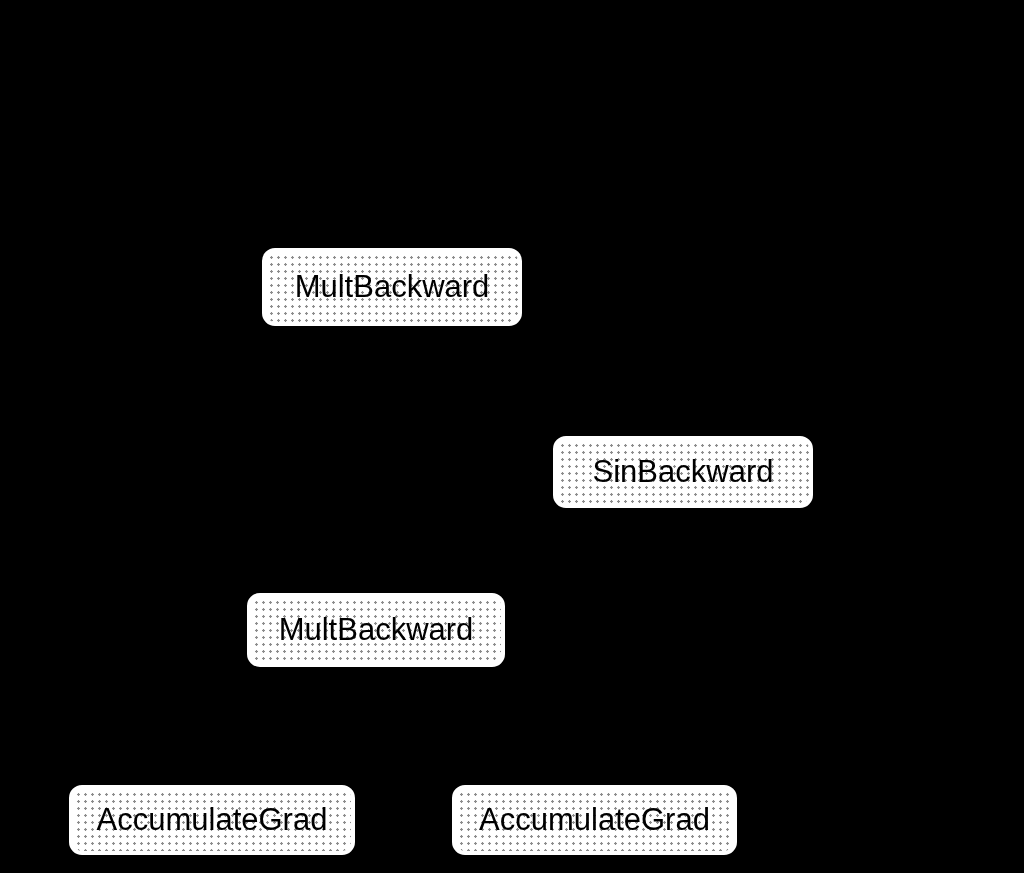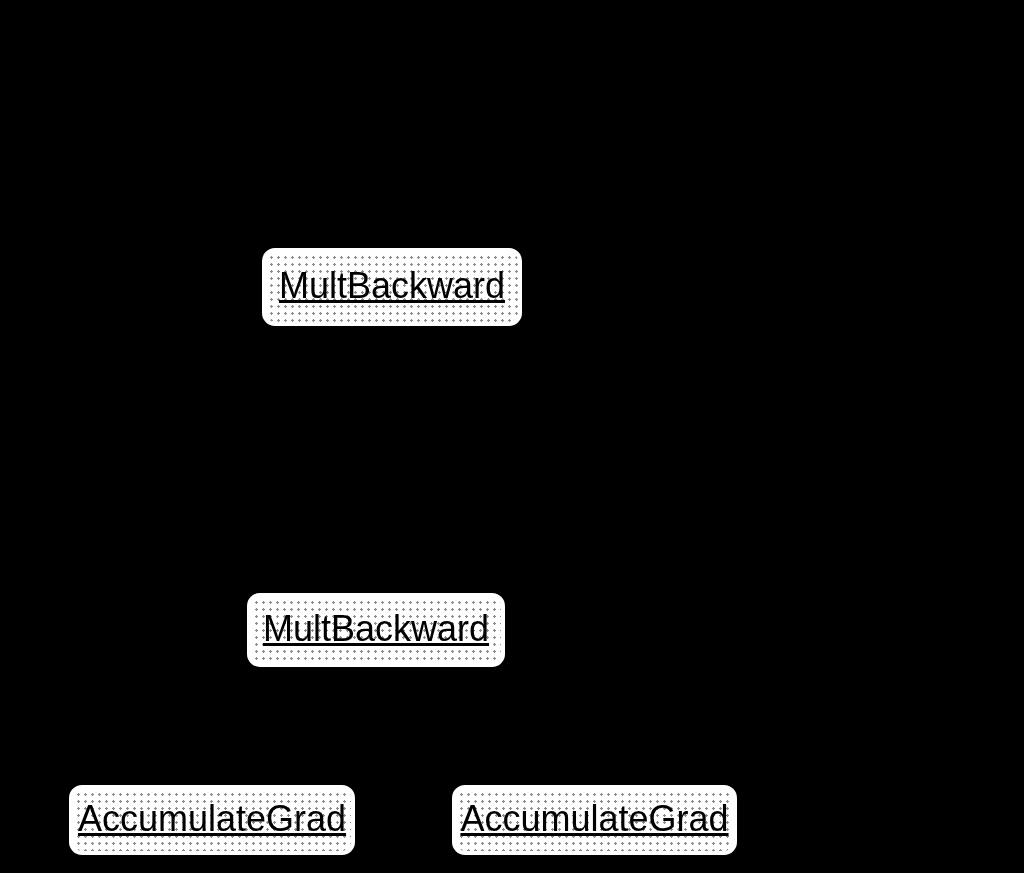--- a/index.html
+++ b/index.html
@@ -25,43 +25,45 @@
     background-color: #ffffff;
     border: 4px solid #ffffff;
     border-radius: 13px;
     background-origin: padding-box;
     background-image: radial-gradient(circle, #8c8c8c 1.05px, rgba(255,255,255,0) 1.45px);
     background-size: 7px 7px;
     background-position: 2px 2px;
   }
   .node-label {
     color: #000000;
-    font-size: 36px;
+    font-size: 31px;
     line-height: 1;
     white-space: nowrap;
     transform: translateY(-1px);
-    text-decoration: underline;
   }
   .node-a { left: 262px; top: 248px; width: 260px; height: 78px; }
   .node-b { left: 247px; top: 435px; width: 259px; height: 73px; }
   .node-c { left: 553px; top: 436px; width: 260px; height: 72px; }
   .node-d { left: 247px; top: 593px; width: 258px; height: 74px; }
   .node-e { left: 69px;  top: 785px; width: 286px; height: 70px; }
   .node-f { left: 452px; top: 785px; width: 285px; height: 70px; }
 </style>
 </head>
 <body>
 
 <div class="canvas">
 
   <div class="node node-a">
     <span class="node-label">MultBackward</span>
   </div>
 
 
+  <div class="node node-c">
+    <span class="node-label">SinBackward</span>
+  </div>
 
   <div class="node node-d">
     <span class="node-label">MultBackward</span>
   </div>
 
   <div class="node node-e">
     <span class="node-label">AccumulateGrad</span>
   </div>
 
   <div class="node node-f">

